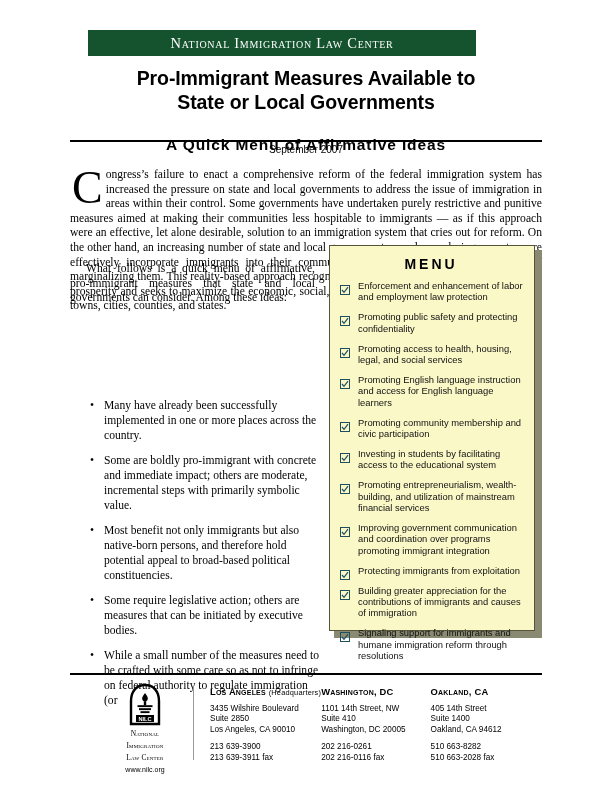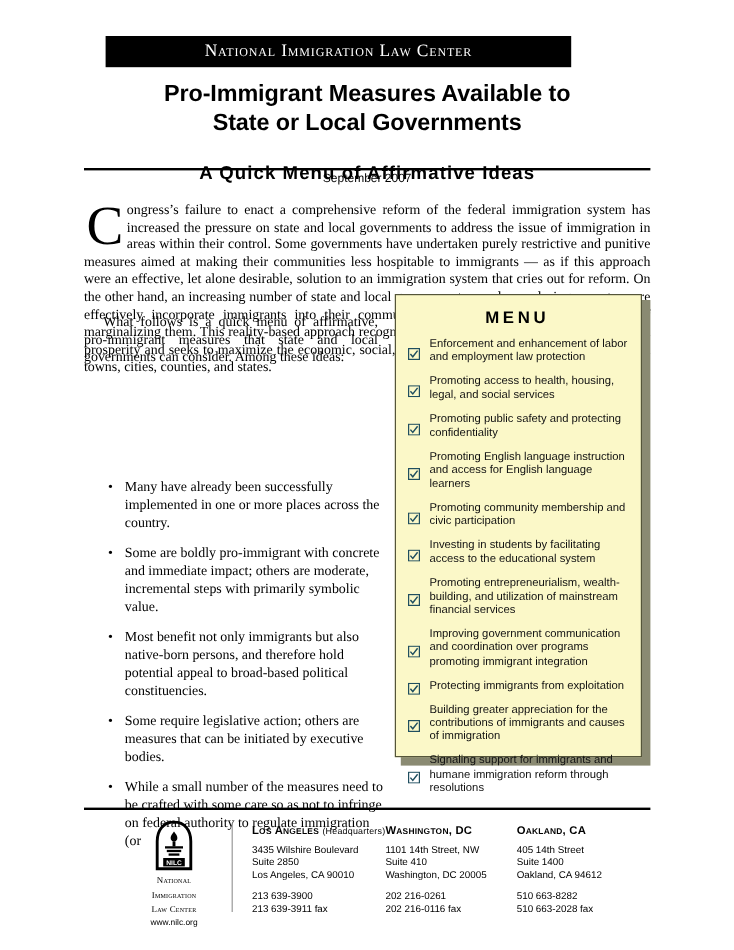--- a/index.html
+++ b/index.html
@@ -22,21 +22,21 @@
     height: 792px;
   }
 
   
   .header-bar {
     position: absolute;
     left: 88px;
     top: 30px;
     width: 388px;
     height: 26px;
-    background: #000000;
+    background: #14532d;
   }
   .header-bar-text {
     color: #ffffff;
     font-family: "Liberation Serif", "DejaVu Serif", serif;
     font-size: 14.5px;
     font-variant: small-caps;
     letter-spacing: 0.7px;
     text-align: center;
     line-height: 26px;
     white-space: nowrap;
@@ -171,21 +171,21 @@
     letter-spacing: 3px;
     margin: 4px 0 8px 0;
   }
   .menu-list {
     margin: 0;
     padding: 0;
     list-style: none;
   }
   .menu-item {
     display: flex;
-    align-items: center;
+    align-items: flex-start;
     margin-bottom: 8.5px;
   }
   .check-icon {
     flex: 0 0 auto;
     width: 10px;
     height: 10px;
     margin: 1px 8px 0 2px;
   }
   .menu-item-label {
     font-family: "Liberation Sans", "DejaVu Sans", sans-serif;
@@ -325,30 +325,30 @@
         </span>
         <span class="menu-item-label">Enforcement and enhancement of labor and employment law protection</span>
       </li>
       <li class="menu-item">
         <span class="check-icon">
           <svg viewBox="0 0 10 10" width="10" height="10">
               <rect x="0.5" y="0.5" width="9" height="9" fill="none" stroke="#1f4e5f" stroke-width="1"></rect>
               <path d="M2 5 L4 7.3 L8 2.2" fill="none" stroke="#1f4e5f" stroke-width="1.2"></path>
             </svg>
         </span>
+        <span class="menu-item-label">Promoting public safety and protecting confidentiality</span>
+      </li>
+      <li class="menu-item">
+        <span class="check-icon">
+          <svg viewBox="0 0 10 10" width="10" height="10">
+              <rect x="0.5" y="0.5" width="9" height="9" fill="none" stroke="#1f4e5f" stroke-width="1"></rect>
+              <path d="M2 5 L4 7.3 L8 2.2" fill="none" stroke="#1f4e5f" stroke-width="1.2"></path>
+            </svg>
+        </span>
         <span class="menu-item-label">Promoting access to health, housing, legal, and social services</span>
-      </li>
-      <li class="menu-item">
-        <span class="check-icon">
-          <svg viewBox="0 0 10 10" width="10" height="10">
-              <rect x="0.5" y="0.5" width="9" height="9" fill="none" stroke="#1f4e5f" stroke-width="1"></rect>
-              <path d="M2 5 L4 7.3 L8 2.2" fill="none" stroke="#1f4e5f" stroke-width="1.2"></path>
-            </svg>
-        </span>
-        <span class="menu-item-label">Promoting public safety and protecting confidentiality</span>
       </li>
       <li class="menu-item">
         <span class="check-icon">
           <svg viewBox="0 0 10 10" width="10" height="10">
               <rect x="0.5" y="0.5" width="9" height="9" fill="none" stroke="#1f4e5f" stroke-width="1"></rect>
               <path d="M2 5 L4 7.3 L8 2.2" fill="none" stroke="#1f4e5f" stroke-width="1.2"></path>
             </svg>
         </span>
         <span class="menu-item-label">Promoting English language instruction and access for English language learners</span>
       </li>

